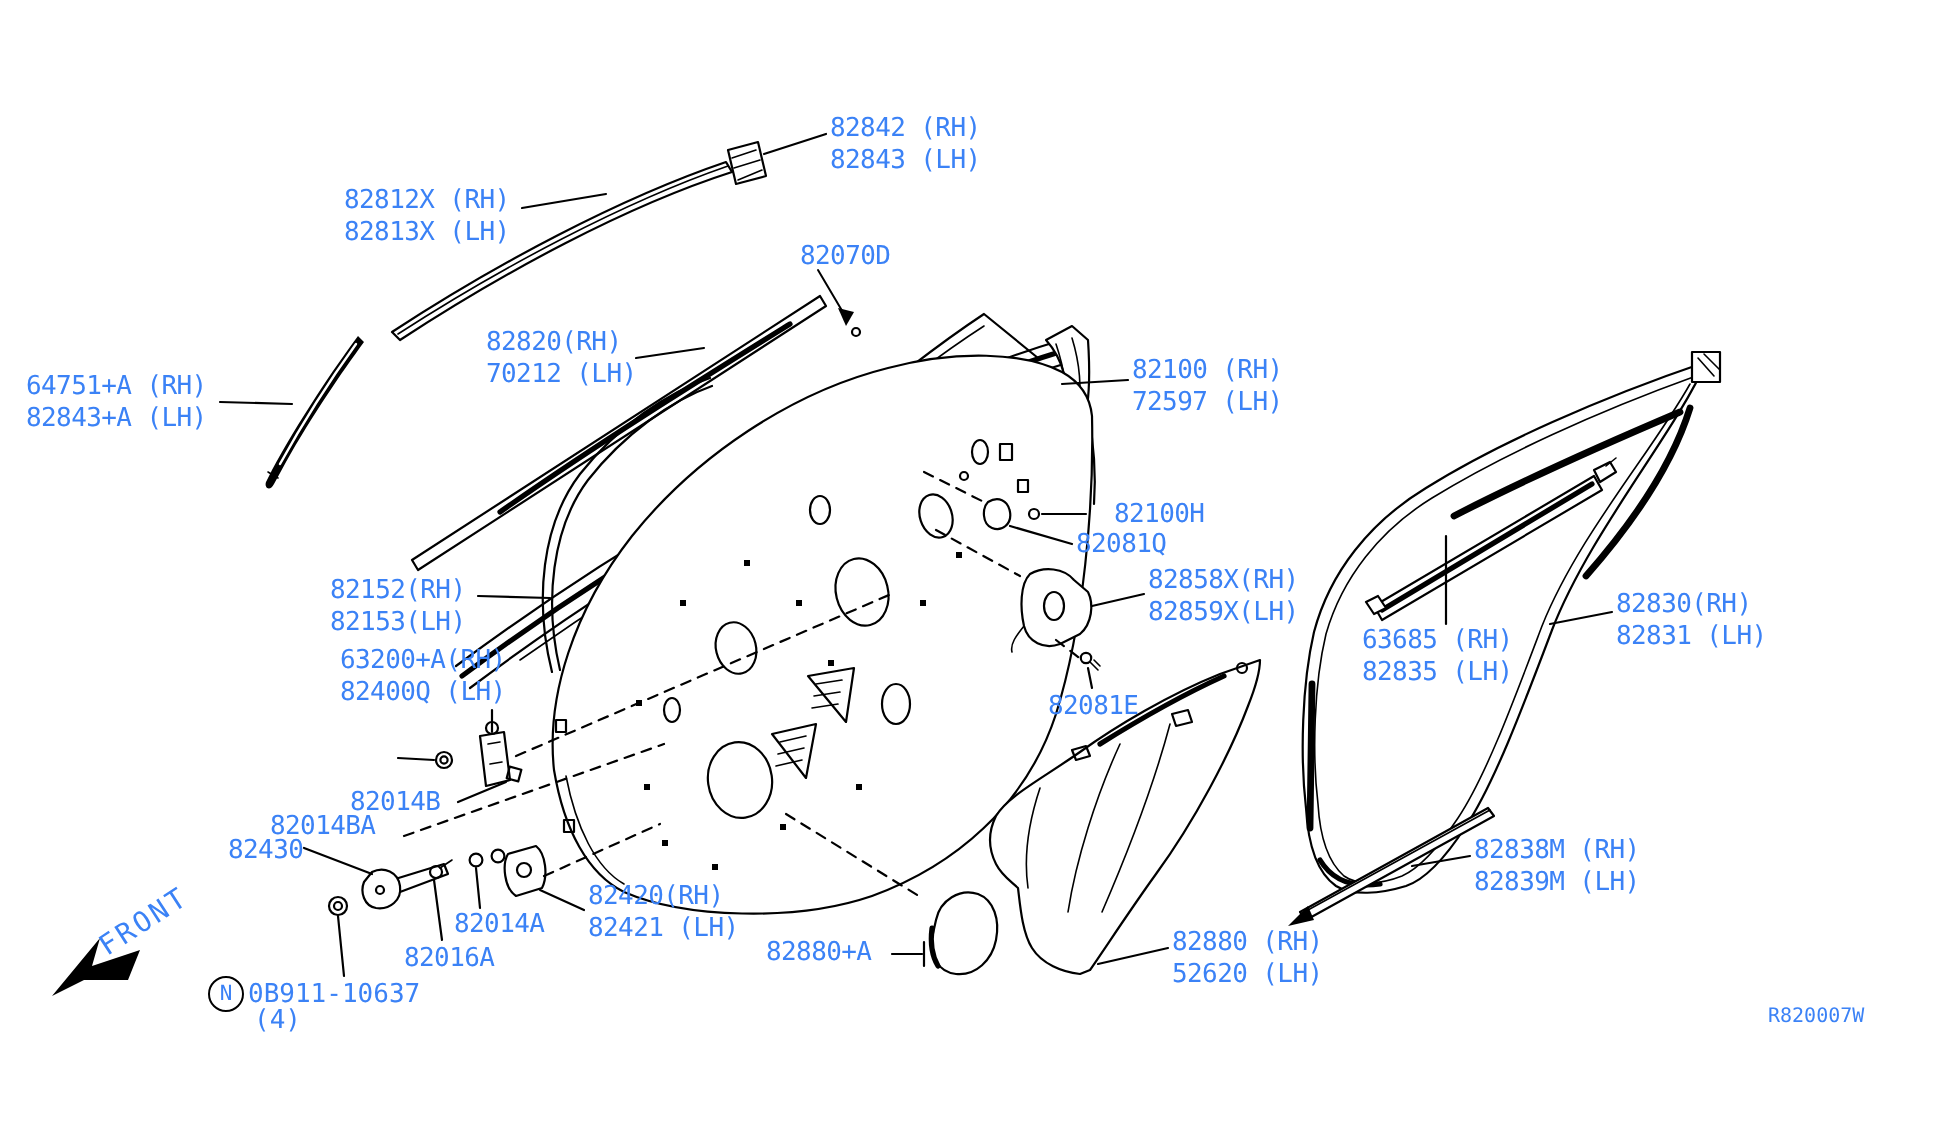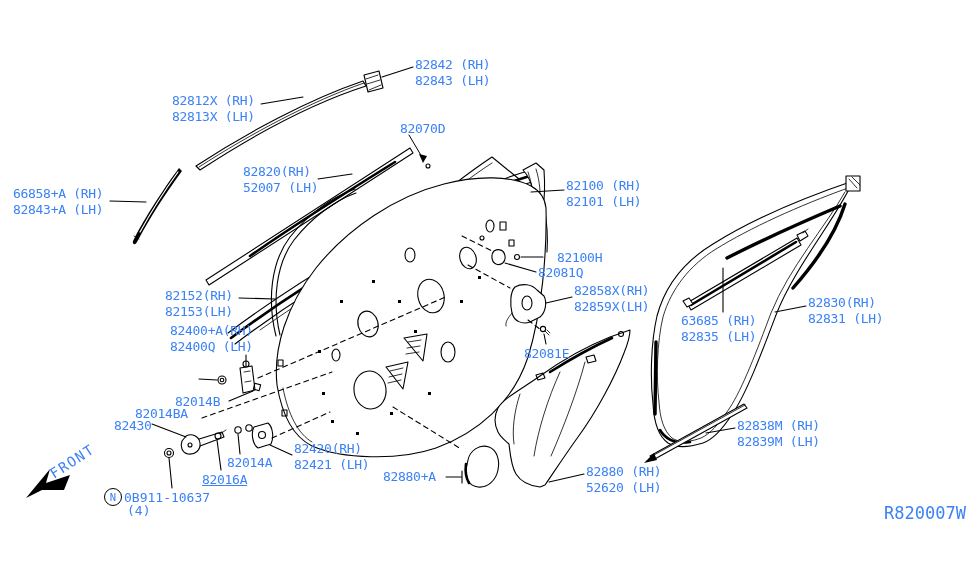--- a/index.html
+++ b/index.html
@@ -11,21 +11,21 @@
   svg .fb{fill:#000;stroke:none;}
   svg .t2{stroke-width:2.6;}
   svg .t3{stroke-width:3.4;}
   svg .thin{stroke-width:.8;}
   svg .dash{stroke-dasharray:5 4;stroke-width:1;}
   svg .ldr{stroke-width:1;}
   .lbl{position:absolute;font-size:13px;line-height:15.5px;letter-spacing:-0.3px;white-space:pre;}
   .lbl div{height:15.5px;}
   .front-text{position:absolute;left:47px;top:468px;font-size:14px;letter-spacing:1.5px;
               transform:rotate(-33deg);transform-origin:0 0;}
-  .ref-code{position:absolute;left:884px;top:503px;font-size:17px;}
+  .ref-code{position:absolute;left:884px;top:503px;font-size:10px;}
   .fastener{position:absolute;left:104px;top:488px;font-size:13px;display:flex;align-items:center;}
   .ncircle{display:inline-flex;width:16px;height:16px;border:1.6px solid #000;border-radius:50%;
            align-items:center;justify-content:center;font-size:10.5px;margin-right:2px;flex:0 0 auto;}
   .fqty{position:absolute;left:127px;top:503px;font-size:13px;}
 </style>
 </head>
 <body>
 
 <div class="stage">
 
@@ -232,37 +232,37 @@
 
     <g>
       <path class="fb" d="M26,498 L50,469 L46,483 L70,475 L64,490 L42,490 Z"></path>
     </g>
   </svg>
 
   <div>
       <div class="lbl" style="left: 415px; top: 57px;"><div>82842 (RH)</div><div>82843 (LH)</div></div>
       <div class="lbl" style="left: 172px; top: 93px;"><div>82812X (RH)</div><div>82813X (LH)</div></div>
       <div class="lbl" style="left: 400px; top: 121px;"><div>82070D</div></div>
-      <div class="lbl" style="left: 243px; top: 164px;"><div>82820(RH)</div><div>52007 (LH)</div></div>
-      <div class="lbl" style="left: 13px; top: 186px;"><div>66858+A (RH)</div><div>82843+A (LH)</div></div>
-      <div class="lbl" style="left: 566px; top: 178px;"><div>82100 (RH)</div><div>82101 (LH)</div></div>
+      <div class="lbl" style="left: 243px; top: 164px;"><div>82820(RH)</div><div>70212 (LH)</div></div>
+      <div class="lbl" style="left: 13px; top: 186px;"><div>64751+A (RH)</div><div>82843+A (LH)</div></div>
+      <div class="lbl" style="left: 566px; top: 178px;"><div>82100 (RH)</div><div>72597 (LH)</div></div>
       <div class="lbl" style="left: 545px; top: 250px; padding-left: 12px;"><div>82100H</div></div>
       <div class="lbl" style="left: 538px; top: 265px;"><div>82081Q</div></div>
       <div class="lbl" style="left: 574px; top: 283px;"><div>82858X(RH)</div><div>82859X(LH)</div></div>
       <div class="lbl" style="left: 808px; top: 295px;"><div>82830(RH)</div><div>82831 (LH)</div></div>
       <div class="lbl" style="left: 681px; top: 313px;"><div>63685 (RH)</div><div>82835 (LH)</div></div>
       <div class="lbl" style="left: 524px; top: 346px;"><div>82081E</div></div>
       <div class="lbl" style="left: 165px; top: 288px;"><div>82152(RH)</div><div>82153(LH)</div></div>
-      <div class="lbl" style="left: 170px; top: 323px;"><div>82400+A(RH)</div><div>82400Q (LH)</div></div>
+      <div class="lbl" style="left: 170px; top: 323px;"><div>63200+A(RH)</div><div>82400Q (LH)</div></div>
       <div class="lbl" style="left: 135px; top: 372px; margin-top: 34px;"><div>82014BA</div></div>
       <div class="lbl" style="left: 175px; top: 394px;"><div>82014B</div></div>
       <div class="lbl" style="left: 114px; top: 418px;"><div>82430</div></div>
       <div class="lbl" style="left: 294px; top: 441px;"><div>82420(RH)</div><div>82421 (LH)</div></div>
       <div class="lbl" style="left: 227px; top: 455px;"><div>82014A</div></div>
-      <div class="lbl" style="left: 202px; top: 472px; text-decoration: underline;"><div>82016A</div></div>
+      <div class="lbl" style="left: 202px; top: 472px;"><div>82016A</div></div>
       <div class="lbl" style="left: 383px; top: 469px; text-align: right;"><div>82880+A</div></div>
       <div class="lbl" style="left: 586px; top: 464px; text-align: center;"><div>82880 (RH)</div><div>52620 (LH)</div></div>
       <div class="lbl" style="left: 737px; top: 418px;"><div>82838M (RH)</div><div>82839M (LH)</div></div>
     </div>
 
   <div class="front-text">FRONT</div>
 
   <div class="fastener">
     <span class="ncircle">N</span>
     <span>0B911-10637</span>

